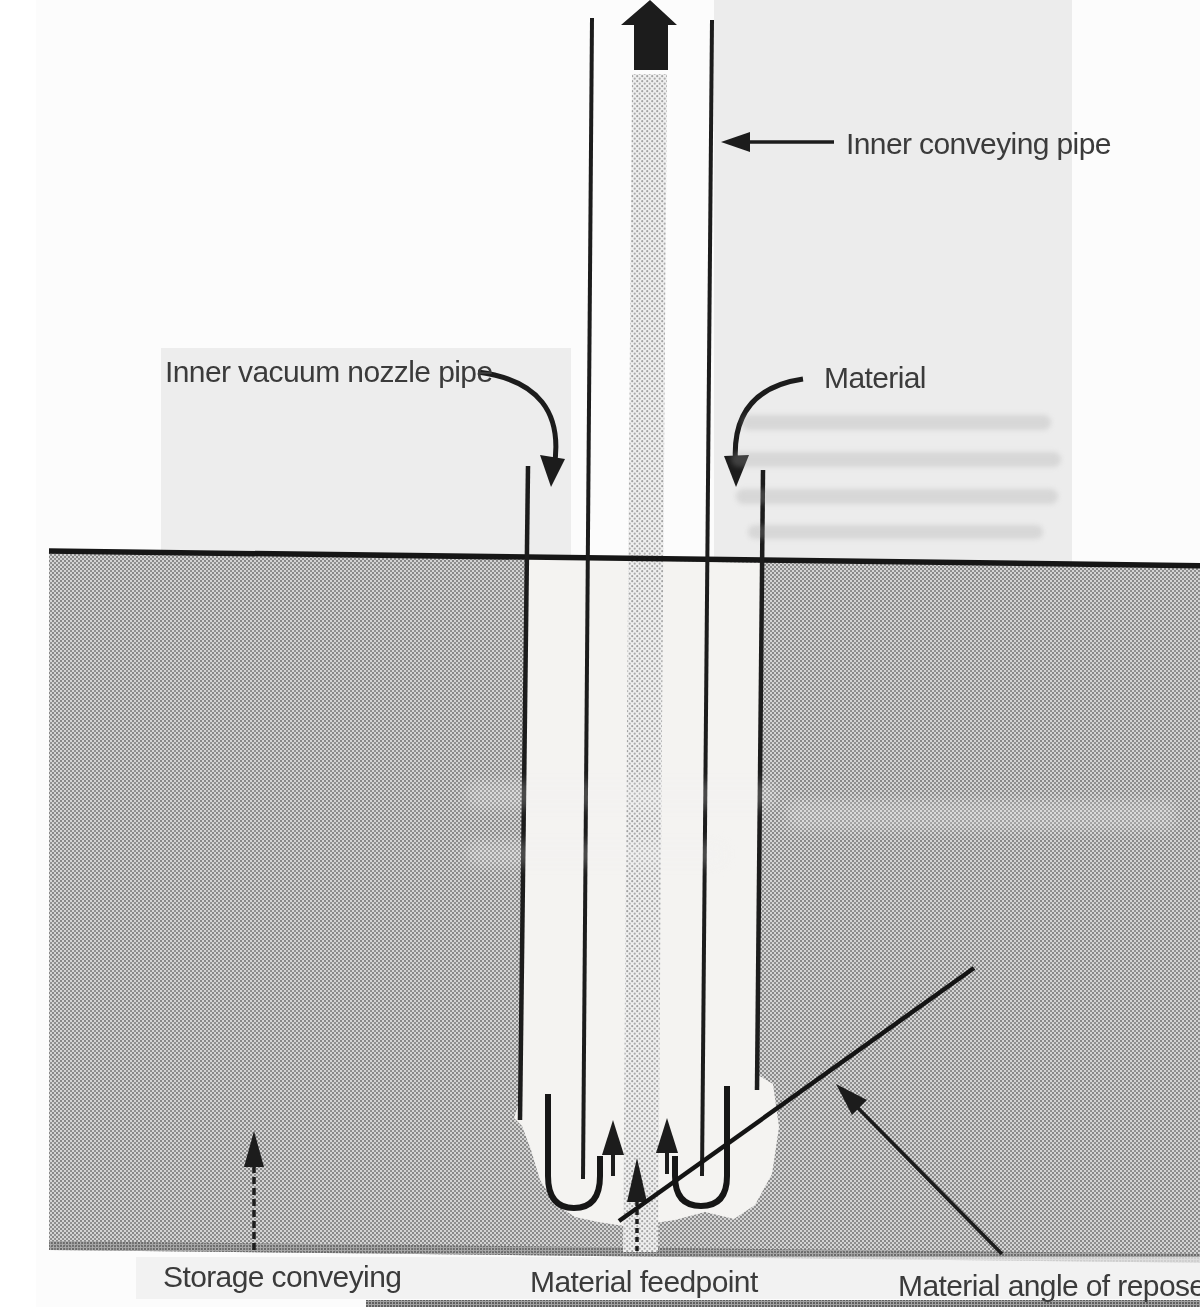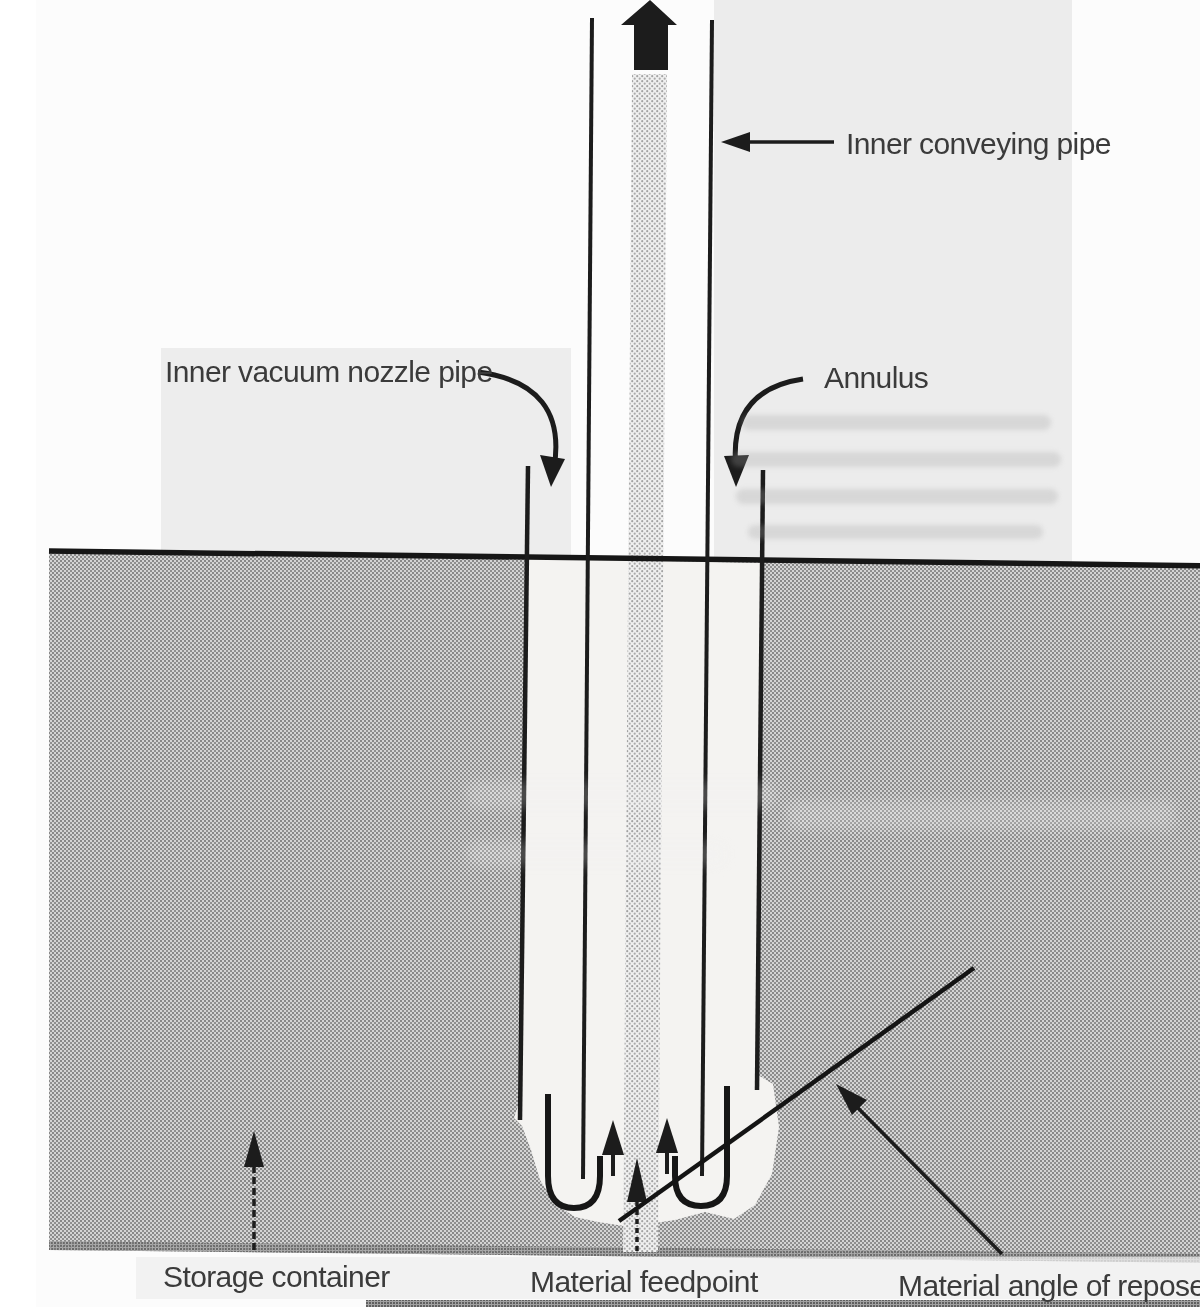--- a/index.html
+++ b/index.html
@@ -135,21 +135,21 @@
   <div class="bleed right" style="left:700px;top:489px;width:322px;height:15px"></div>
   <div class="bleed right" style="left:712px;top:525px;width:295px;height:14px"></div>
   <div class="bleed mat" style="left:430px;top:782px;width:310px;height:26px"></div>
   <div class="bleed mat" style="left:750px;top:800px;width:390px;height:30px"></div>
   <div class="bleed mat" style="left:430px;top:842px;width:260px;height:24px"></div>
 
   <div class="fig-label" style="left:810px;top:128px">Inner conveying pipe</div>
 
   <div class="fig-label" style="left:129px;top:356px">Inner vacuum nozzle pipe</div>
 
-  <div class="fig-label" style="left:788px;top:362px">Annulus</div>
+  <div class="fig-label" style="left:788px;top:362px">Material</div>
 
-  <div class="fig-label" style="left:127px;top:1261px">Storage container</div>
+  <div class="fig-label" style="left:127px;top:1261px">Storage conveying</div>
 
   <div class="fig-label" style="left:494px;top:1266px">Material feedpoint</div>
 
   <div class="fig-label" style="left:862px;top:1270px">Material angle of repose</div>
 
 </div>
 
 </body></html>

